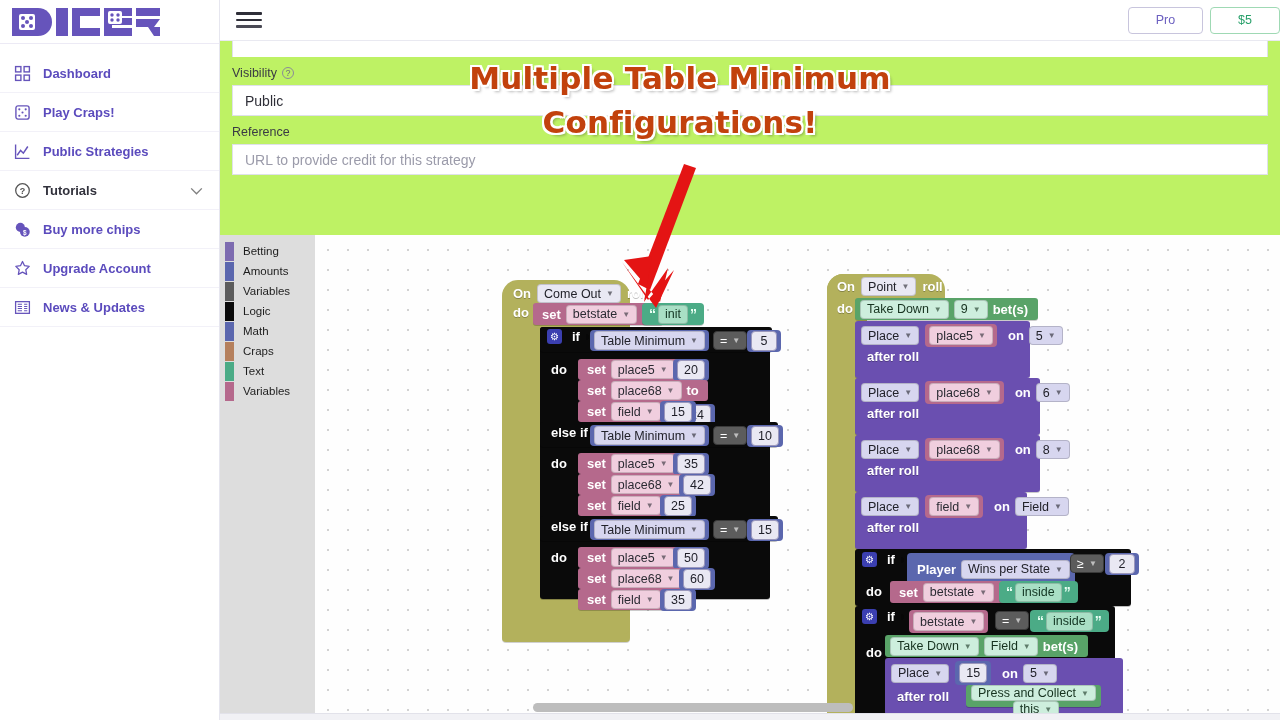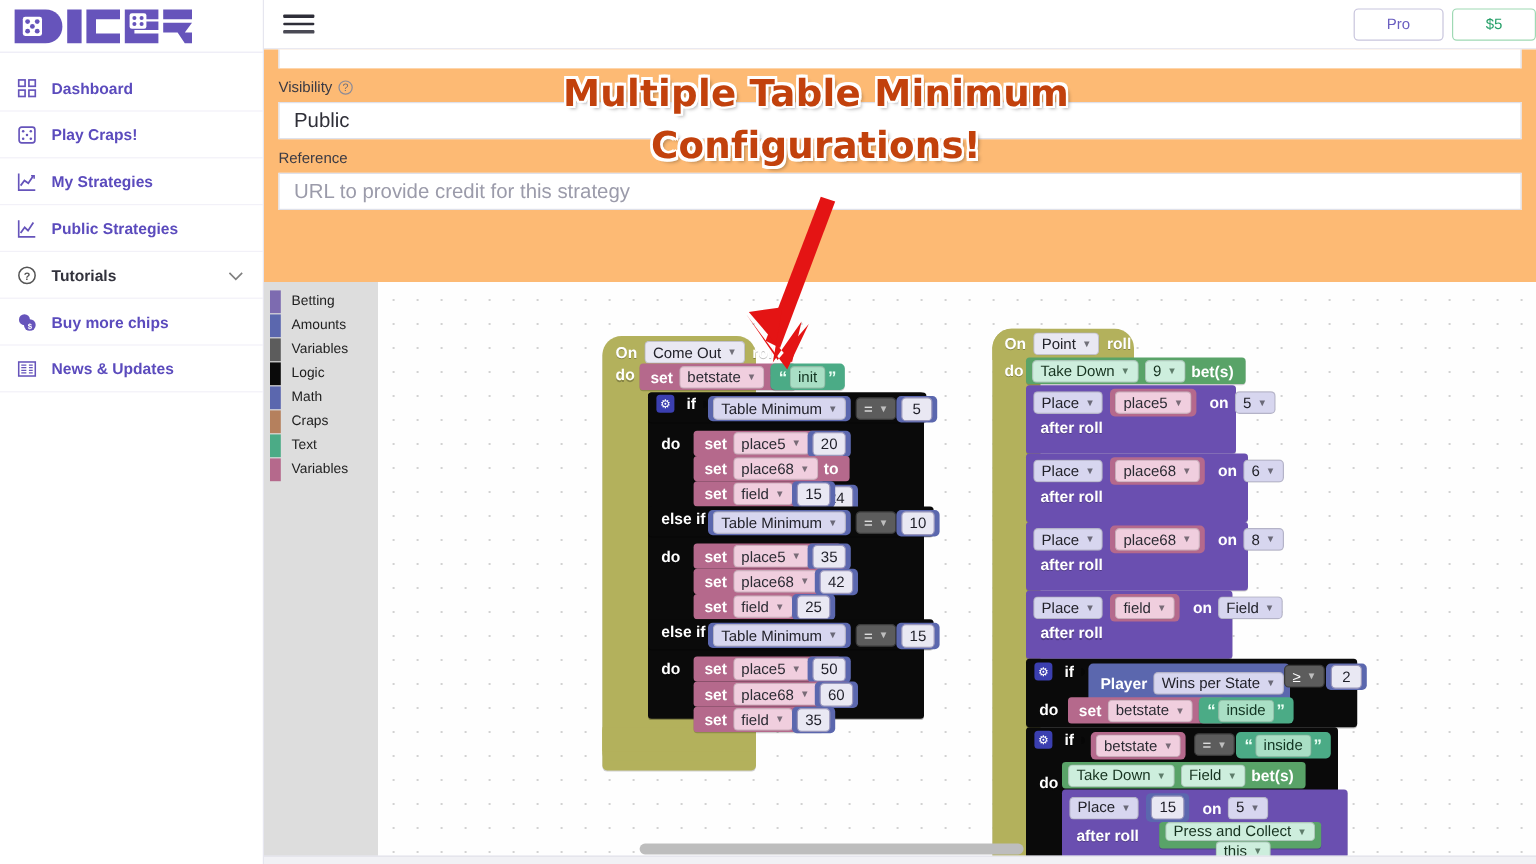--- a/index.html
+++ b/index.html
@@ -55,39 +55,39 @@
   .pill {
     height: 27px; display: flex; align-items: center; padding: 0 27px;
     border: 1px solid #c8c5dd; border-radius: 4px; font-size: 12.5px;
     color: #6b5fc0; background: #fff; cursor: pointer; white-space: nowrap;
   }
   .pill.green { border-color: #9fd9b4; color: #28a06a; }
 
   
   #form-panel {
     position: absolute; left: 220px; top: 41px; right: 0; height: 194px;
-    background: #fdba74; z-index: 5;
+    background: #bef264; z-index: 5;
   }
   .field-cut {
     height: 16px; margin: 0 12px; background: #fff;
     border-left: 1px solid #dfe1ea; border-right: 1px solid #dfe1ea;
   }
   .form-label {
     font-size: 12.5px; color: #3a3a44; padding: 9px 0 5px 12px;
     display: flex; align-items: center; gap: 5px;
   }
   .qmark {
     width: 12px; height: 12px; border: 1px solid #8b8b98; border-radius: 50%;
     font-size: 9px; line-height: 10px; text-align: center; color: #6d6d7a;
     display: inline-block;
   }
   .form-input {
     height: 31px; margin: 0 12px; background: #ffffff;
     border: 1px solid #dfe1ea; display: flex; align-items: center;
-    padding-left: 12px; font-size: 17px; color: #2f2f38;
+    padding-left: 12px; font-size: 14px; color: #2f2f38;
   }
   .form-input.placeholder { color: #9b9baa; }
   .panel-gap { height: 26px; }
 
   
   #blockly {
     position: absolute; left: 220px; top: 235px; right: 0; bottom: 0;
     background: #ffffff; overflow: hidden; z-index: 4;
   }
   #toolbox {
@@ -246,28 +246,20 @@
             <circle cx="5" cy="5" r="1"></circle>
             <circle cx="11" cy="5" r="1"></circle>
             <circle cx="8" cy="8" r="1"></circle>
             <circle cx="5" cy="11" r="1"></circle>
             <circle cx="11" cy="11" r="1"></circle>
           </g>
       </svg>
       <span class="lbl">Play Craps!</span>
     </div>
 
-    <div class="nav-item">
-      <svg class="ic" viewBox="0 0 16 16">
-        <path d="M1.5 1.5v13h13" fill="none" stroke="#6654bb" stroke-width="1.3"></path>
-        <path d="M3 11l3-4 3 2.2 4-6" fill="none" stroke="#6654bb" stroke-width="1.4"></path>
-        <path d="M11.2 3.2h2.4v2.4" fill="none" stroke="#6654bb" stroke-width="1.2"></path>
-      </svg>
-      <span class="lbl">My Strategies</span>
-    </div>
 
     <div class="nav-item">
       <svg class="ic" viewBox="0 0 16 16">
         <path d="M1.5 1.5v13h13" fill="none" stroke="#6654bb" stroke-width="1.3"></path>
         <path d="M3 11.5l3.2-4.5 2.6 2.6 4.2-6.3" fill="none" stroke="#6654bb" stroke-width="1.4"></path>
       </svg>
       <span class="lbl">Public Strategies</span>
     </div>
 
     <div class="nav-item dark">
@@ -283,20 +275,26 @@
 
     <div class="nav-item">
       <svg class="ic" viewBox="0 0 16 16">
         <circle cx="6" cy="6" r="4.3" fill="#6654bb"></circle>
         <circle cx="10.2" cy="10.2" r="4.6" fill="#6654bb"></circle>
         <text x="10.2" y="13" font-size="6" text-anchor="middle" fill="#fff" font-family="Liberation Sans, sans-serif">$</text>
       </svg>
       <span class="lbl">Buy more chips</span>
     </div>
 
+    <div class="nav-item">
+      <svg class="ic" viewBox="0 0 16 16">
+        <path d="M8 1.4l1.9 4 4.4.6-3.2 3.1.8 4.4L8 11.4l-3.9 2.1.8-4.4L1.7 6l4.4-.6z" fill="none" stroke="#6654bb" stroke-width="1.2" stroke-linejoin="round"></path>
+      </svg>
+      <span class="lbl">Upgrade Account</span>
+    </div>
 
     <div class="nav-item">
       <svg class="ic" viewBox="0 0 16 16">
         <rect x="1.5" y="2.5" width="13" height="11" fill="none" stroke="#6654bb" stroke-width="1.2"></rect>
         <g stroke="#6654bb" stroke-width="1">
             <path d="M3.5 5h4M3.5 7h4M3.5 9h4M3.5 11h4M9.5 5h3M9.5 7h3M9.5 9h3M9.5 11h3"></path>
           </g>
       </svg>
       <span class="lbl">News &amp; Updates</span>
     </div>

